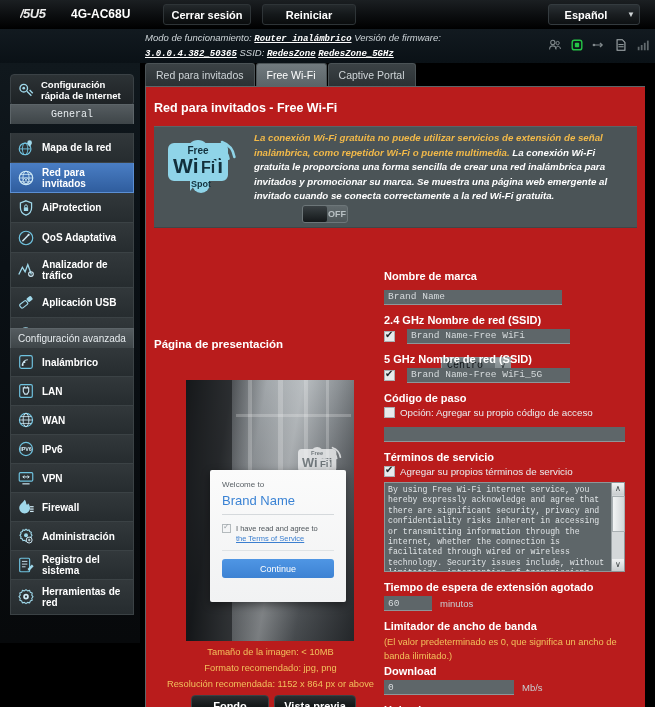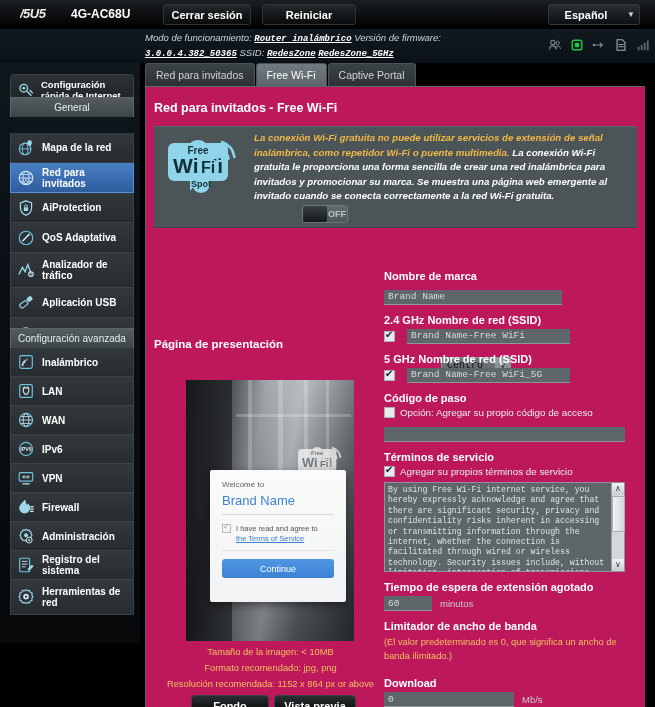--- a/index.html
+++ b/index.html
@@ -84,21 +84,21 @@
     cursor: pointer;
   }
   .qis .lbl { font-size: 9.5px; font-weight: bold; color: #ffffff; line-height: 11px; }
   .group-head {
     position: absolute; left: 10px; width: 124px; height: 20px;
     background: linear-gradient(180deg,#555c60 0%,#3e4548 100%);
     border: 1px solid #5c6468; border-bottom: none;
     display: flex; align-items: center; justify-content: center;
     color: #e6ebee; font-size: 10px;
   }
-  #grp-general { top: 97px; }
+  #grp-general { top: 104px; font-family: Liberation Mono, monospace; }
   #grp-advanced { top: 328px; }
   .menu-item {
     position: absolute; left: 10px; width: 124px;
     background: linear-gradient(180deg,#32383b 0%,#262c2f 100%);
     border: 1px solid #3b4245; border-top: none;
     display: flex; align-items: center; gap: 7px; padding: 0 6px;
     color: #ffffff; font-size: 10px; font-weight: bold;
     cursor: pointer;
   }
   .menu-item.active {
@@ -117,21 +117,21 @@
     border: 1px solid #4b5356; border-bottom: none;
     border-radius: 3px 3px 0 0; margin-right: 1px; cursor: pointer;
   }
   .tab.active {
     background: linear-gradient(180deg,#6a7377 0%,#59six 100%);
     background: linear-gradient(180deg,#717a7e 0%,#5b6468 100%);
     color: #ffffff;
   }
   .panel {
     position: absolute; left: 145px; top: 86px; width: 500px; height: 621px;
-    background: #be185d;
+    background: #b91c1c;
     border-left: 1px solid #5d6669;
     border-top: 1px solid #5d6669;
     overflow: hidden;
   }
   .panel-title {
     position: absolute; left: 8px; top: 14px;
     font-size: 12.5px; font-weight: bold; color: #ffffff;
   }
   .notice-box {
     position: absolute; left: 8px; top: 39px; width: 483px; height: 102px;
@@ -272,21 +272,21 @@
     background: #d4d8da; border-left: 1px solid #9aa1a4;
     display: flex; flex-direction: column; justify-content: space-between;
   }
   .sbar .ar { text-align: center; font-size: 8px; color: #3a4042;
     background: linear-gradient(180deg,#f0f2f3,#c9cdcf); height: 12px; line-height: 12px; cursor: pointer; }
   .sbar .thumb { position: absolute; top: 13px; left: 0; width: 13px; height: 36px;
     background: linear-gradient(90deg,#f2f4f5,#d2d6d8); border: 1px solid #a8afb2; cursor: pointer; }
   .unitrow { display: flex; align-items: center; gap: 8px; margin-bottom: 9px; }
   .unitrow .unit { font-size: 9.5px; color: #c8cfd2; }
   .small-ftxt { width: 48px; }
-  .warn-note { font-size: 9.3px; color: #f2c05c; line-height: 14px; margin-bottom: 14px; }
+  .warn-note { font-size: 9.3px; color: #f2c05c; line-height: 14px; margin-bottom: 2px; }
 </style>
 </head>
 <body>
 
 <div id="app">
 
   <div class="topbar">
     <div class="asus-logo">
       <svg width="48" height="15" viewBox="0 0 48 15">
         <text x="0" y="12" font-family="Liberation Sans, sans-serif" font-size="13" font-weight="bold" font-style="italic" fill="#eaeaea" letter-spacing="-0.5">/5U5</text>

